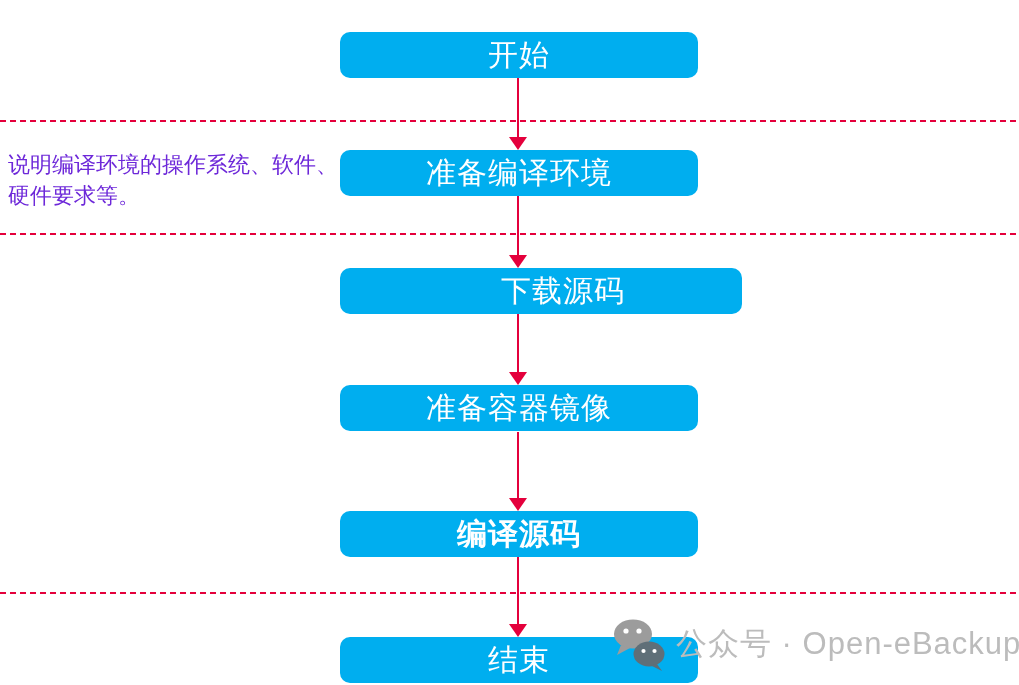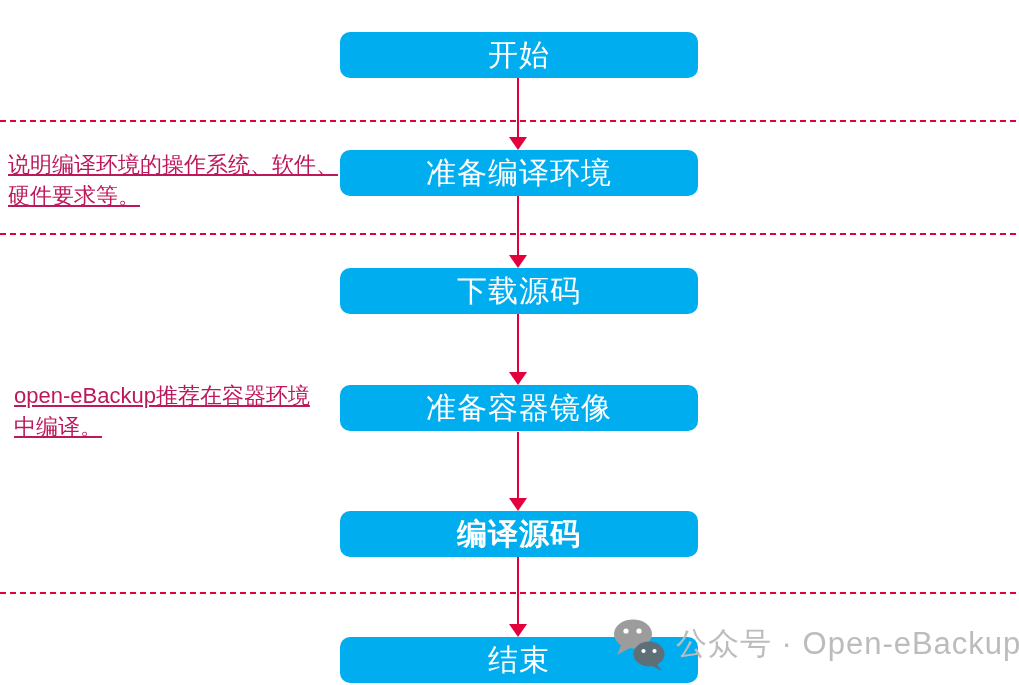--- a/index.html
+++ b/index.html
@@ -23,21 +23,21 @@
   
   .node{
     position:absolute;left:340px;width:358px;height:46px;
     background:#00aeef;border-radius:10px;
     display:flex;align-items:center;justify-content:center;
     color:#ffffff;font-size:30px;letter-spacing:1px;
     z-index:1;
   }
   .n1{top:32px;}
   .n2{top:150px;}
-  .n3{top:268px;}
+  .n3{top:268px;padding-left:44px;}
   .n4{top:385px;}
   .n5{top:511px;font-weight:bold;}
   .n6{top:637px;text-align:right;}
 
   
   .arrow{position:absolute;left:509px;width:18px;z-index:2;}
   .a1{top:78px;height:72px;}
   .a2{top:196px;height:72px;}
   .a3{top:314px;height:71px;}
   .a4{top:432px;height:79px;}
@@ -46,23 +46,22 @@
     position:absolute;left:8px;top:0;bottom:11px;width:2px;background:#e4003c;
   }
   .arrow .head{
     position:absolute;left:0;bottom:0;width:0;height:0;
     border-left:9px solid transparent;border-right:9px solid transparent;
     border-top:13px solid #e4003c;
   }
 
   
   .annotation{
-    position:absolute;color:#be185d;font-size:22px;line-height:31px;
+    position:absolute;color:#6d28d9;font-size:22px;line-height:31px;
     letter-spacing:0;
-    text-decoration:underline;
   }
   .ann1{left:8px;top:149px;width:334px;}
   .ann2{left:14px;top:380px;width:302px;}
 
   
   .watermark{
     position:absolute;left:612px;top:616px;height:56px;
     display:flex;align-items:center;z-index:5;
   }
   .watermark .wm-text{
@@ -102,21 +101,20 @@
   <div class="arrow a4">
     <div class="shaft"></div>
     <div class="head"></div>
   </div>
   <div class="arrow a5">
     <div class="shaft"></div>
     <div class="head"></div>
   </div>
 
   <div class="annotation ann1">说明编译环境的操作系统、软件、硬件要求等。</div>
-  <div class="annotation ann2">open-eBackup推荐在容器环境中编译。</div>
 
   <div class="watermark">
     <svg class="wm-icon" width="54" height="54" viewBox="0 0 54 54" aria-hidden="true">
 
       <ellipse cx="21" cy="17" rx="19" ry="14.5" fill="#9c9c9c"></ellipse>
       <polygon points="9,28 5,38 18,31" fill="#9c9c9c"></polygon>
       <circle cx="14" cy="14" r="2.6" fill="#ffffff"></circle>
       <circle cx="27" cy="14" r="2.6" fill="#ffffff"></circle>
 
       <ellipse cx="37" cy="37" rx="15.5" ry="12.5" fill="#5f6f78"></ellipse>

